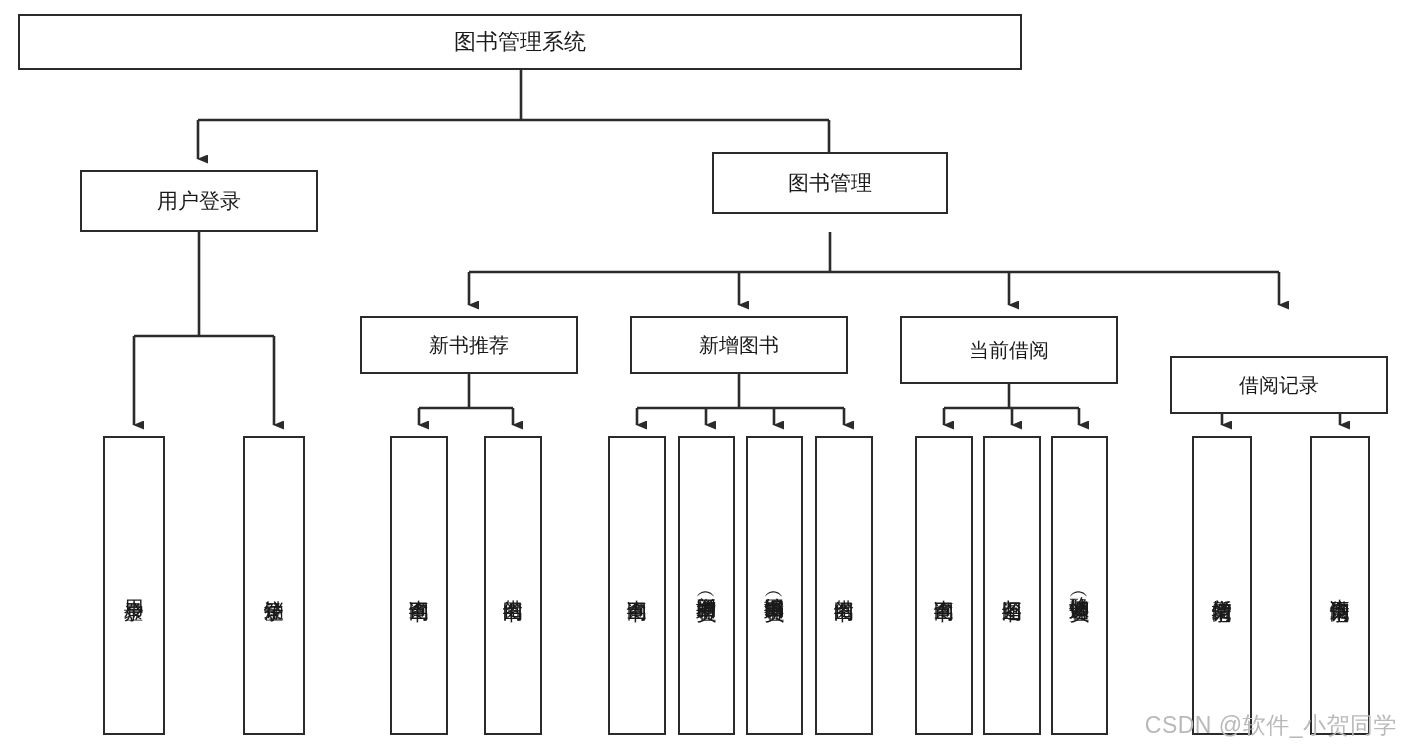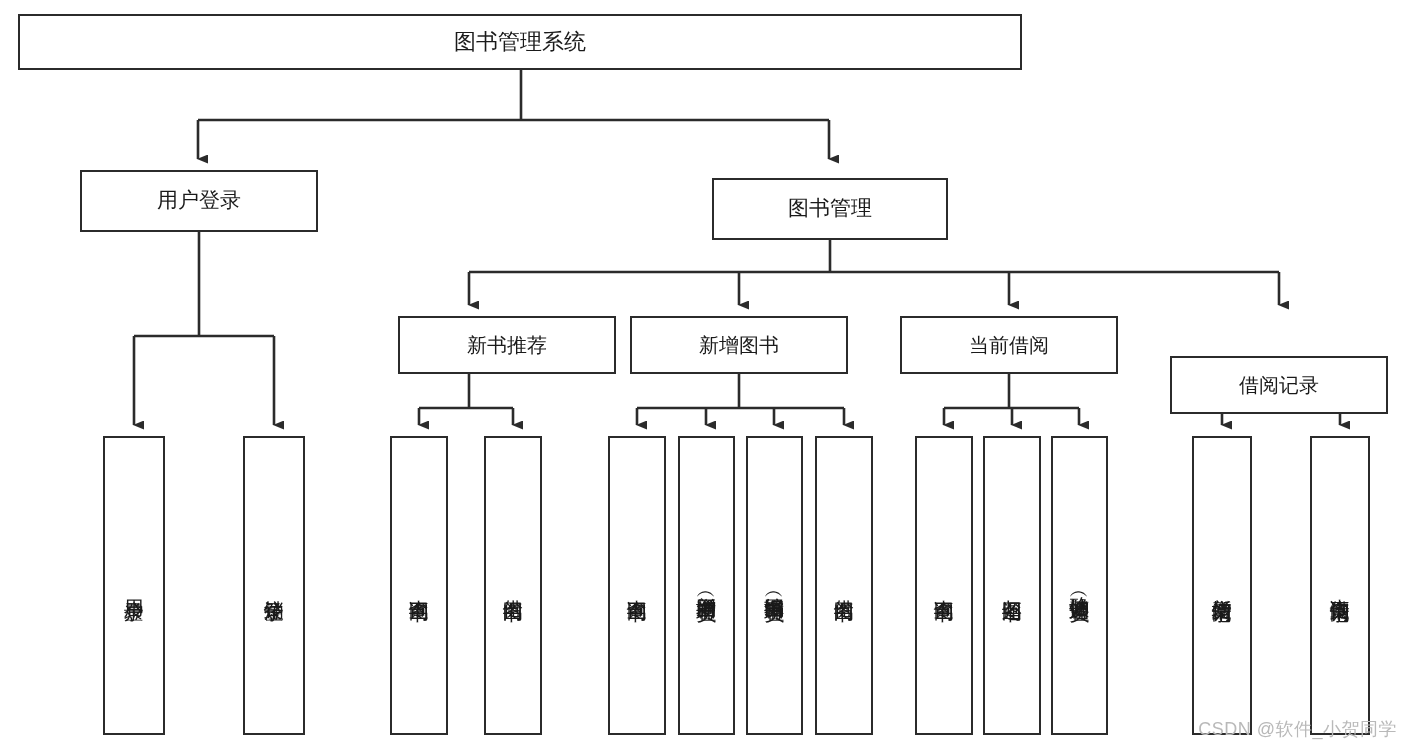--- a/index.html
+++ b/index.html
@@ -29,21 +29,20 @@
     position: absolute;
     box-sizing: border-box;
     border: 2px solid #2b2b2b;
     background: #ffffff;
     display: flex;
     align-items: center;
     justify-content: center;
     text-align: right;
     color: #1a1a1a;
     line-height: 1.22;
-    font-family: Liberation Serif, serif;
   }
   .node.root {
     font-size: 22px;
   }
   .node.level1 {
     font-size: 21px;
   }
   .node.level2 {
     font-size: 20px;
   }
@@ -54,21 +53,21 @@
     padding: 6px 0;
     letter-spacing: 1px;
   }
   .node.leaf .leaf-text {
     display: block;
   }
   .watermark {
     position: absolute;
     right: 8px;
     bottom: 6px;
-    font-size: 18px;
+    font-size: 23px;
     color: #b9b9b9;
     white-space: nowrap;
     letter-spacing: 0.5px;
   }
 </style>
 </head>
 <body>
 
 <div id="canvas">
 
@@ -115,30 +114,30 @@
       </g>
   </svg>
 
   <div id="nodes">
       <div class="node root" style="left: 18px; top: 14px; width: 1004px; height: 56px;">
         <span class="node-text">图书管理系统</span>
       </div>
       <div class="node level1" style="left: 80px; top: 170px; width: 238px; height: 62px;">
         <span class="node-text">用户登录</span>
       </div>
-      <div class="node level1" style="left: 712px; top: 178px; width: 236px; height: 62px;">
+      <div class="node level1" style="left: 712px; top: 152px; width: 236px; height: 62px;">
         <span class="node-text">图书管理</span>
       </div>
-      <div class="node level2" style="left: 360px; top: 316px; width: 218px; height: 58px; margin-left: 38px;">
+      <div class="node level2" style="left: 360px; top: 316px; width: 218px; height: 58px;">
         <span class="node-text">新书推荐</span>
       </div>
       <div class="node level2" style="left: 630px; top: 316px; width: 218px; height: 58px;">
         <span class="node-text">新增图书</span>
       </div>
-      <div class="node level2" style="left: 900px; top: 316px; width: 218px; height: 58px;">
+      <div class="node level2" style="left: 900px; top: 316px; width: 218px; height: 68px;">
         <span class="node-text">当前借阅</span>
       </div>
       <div class="node level2" style="left: 1170px; top: 316px; width: 218px; height: 58px; margin-top: 40px;">
         <span class="node-text">借阅记录</span>
       </div>
       <div class="node leaf" style="left: 103px; top: 436px; width: 62px; height: 299px;">
         <span class="leaf-text">用户登录</span>
       </div>
       <div class="node leaf" style="left: 243px; top: 436px; width: 62px; height: 299px;">
         <span class="leaf-text">注销登录</span>

